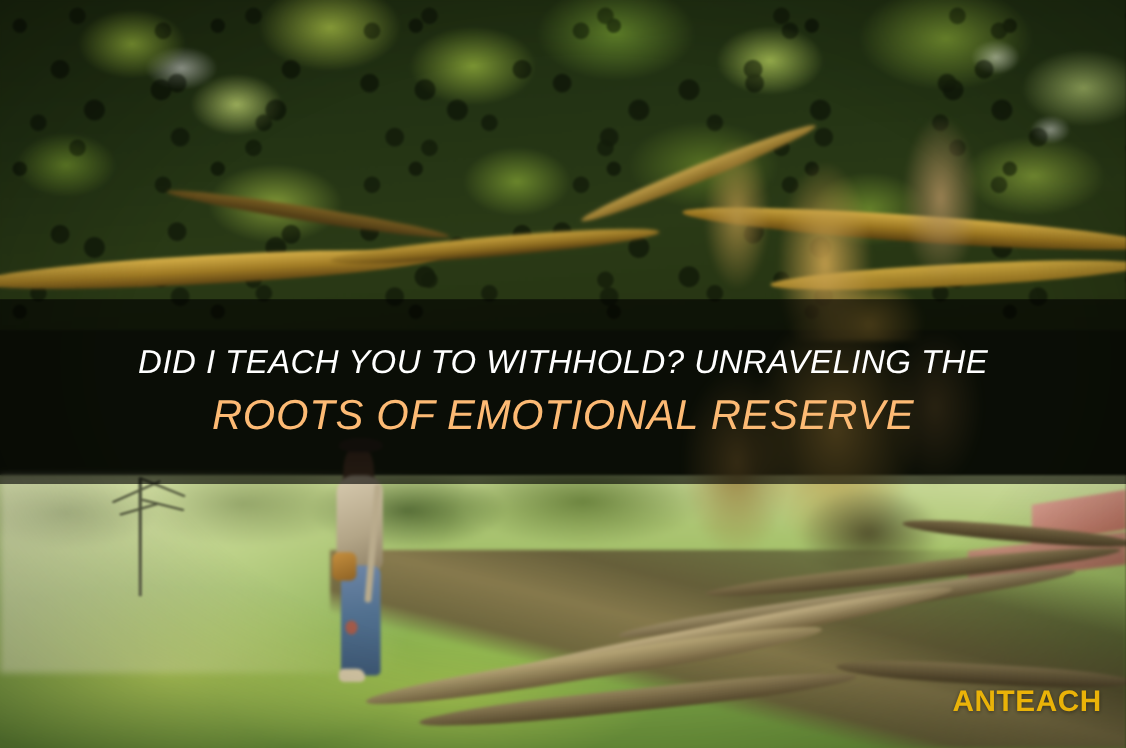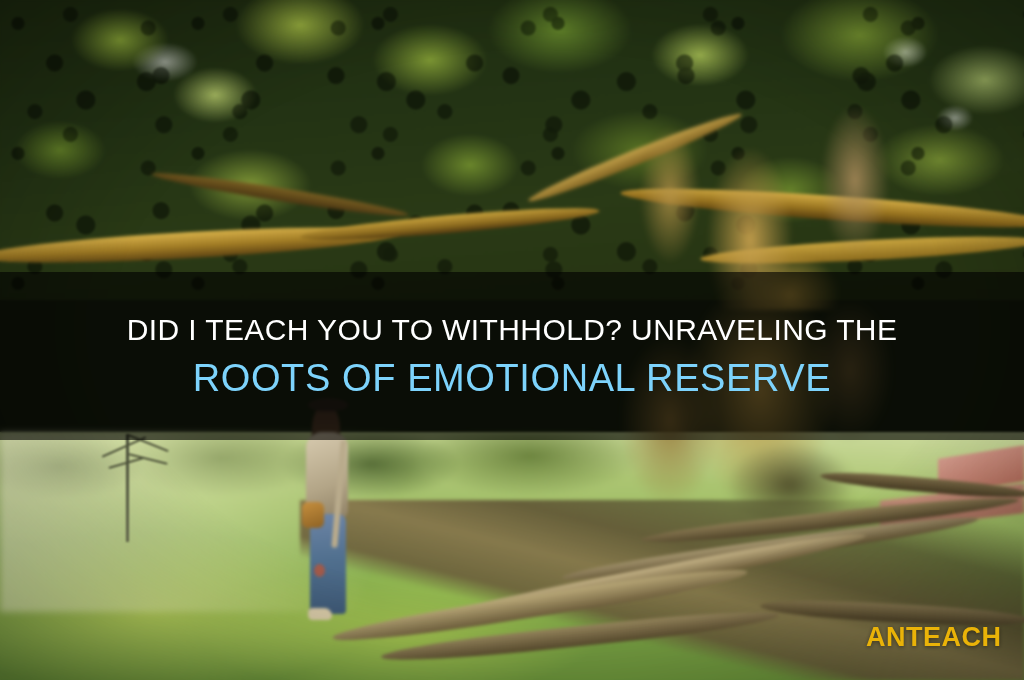--- a/index.html
+++ b/index.html
@@ -236,31 +236,32 @@
 
   
   .overlay-band {
     position:absolute; left:0; top:272px; width:1024px; height:168px;
     background:rgba(0,0,0,.62);
   }
   .title-block {
     position:absolute; left:0; top:272px; width:1024px; height:168px;
     display:flex; flex-direction:column; align-items:center; justify-content:center;
     gap:14px;
+    font-style:italic;
   }
   .title-line {
     font-family:"Liberation Sans", sans-serif;
     font-size:30px;
     letter-spacing:.4px;
     line-height:1;
     text-align:center;
     white-space:nowrap;
   }
   .title-line-1 { color:#ffffff; font-weight:400; }
-  .title-line-2 { color:#7dd3fc; font-weight:400; font-size:38px; letter-spacing:.6px; }
+  .title-line-2 { color:#fdba74; font-weight:400; font-size:38px; letter-spacing:.6px; }
 
   
   .watermark {
     position:absolute; left:866px; top:622px;
     font-family:"Liberation Sans", sans-serif;
     font-size:27px; font-weight:700; letter-spacing:.5px;
     color:#eab308;
     text-shadow:0 1px 4px rgba(0,0,0,.45);
     white-space:nowrap;
   }

